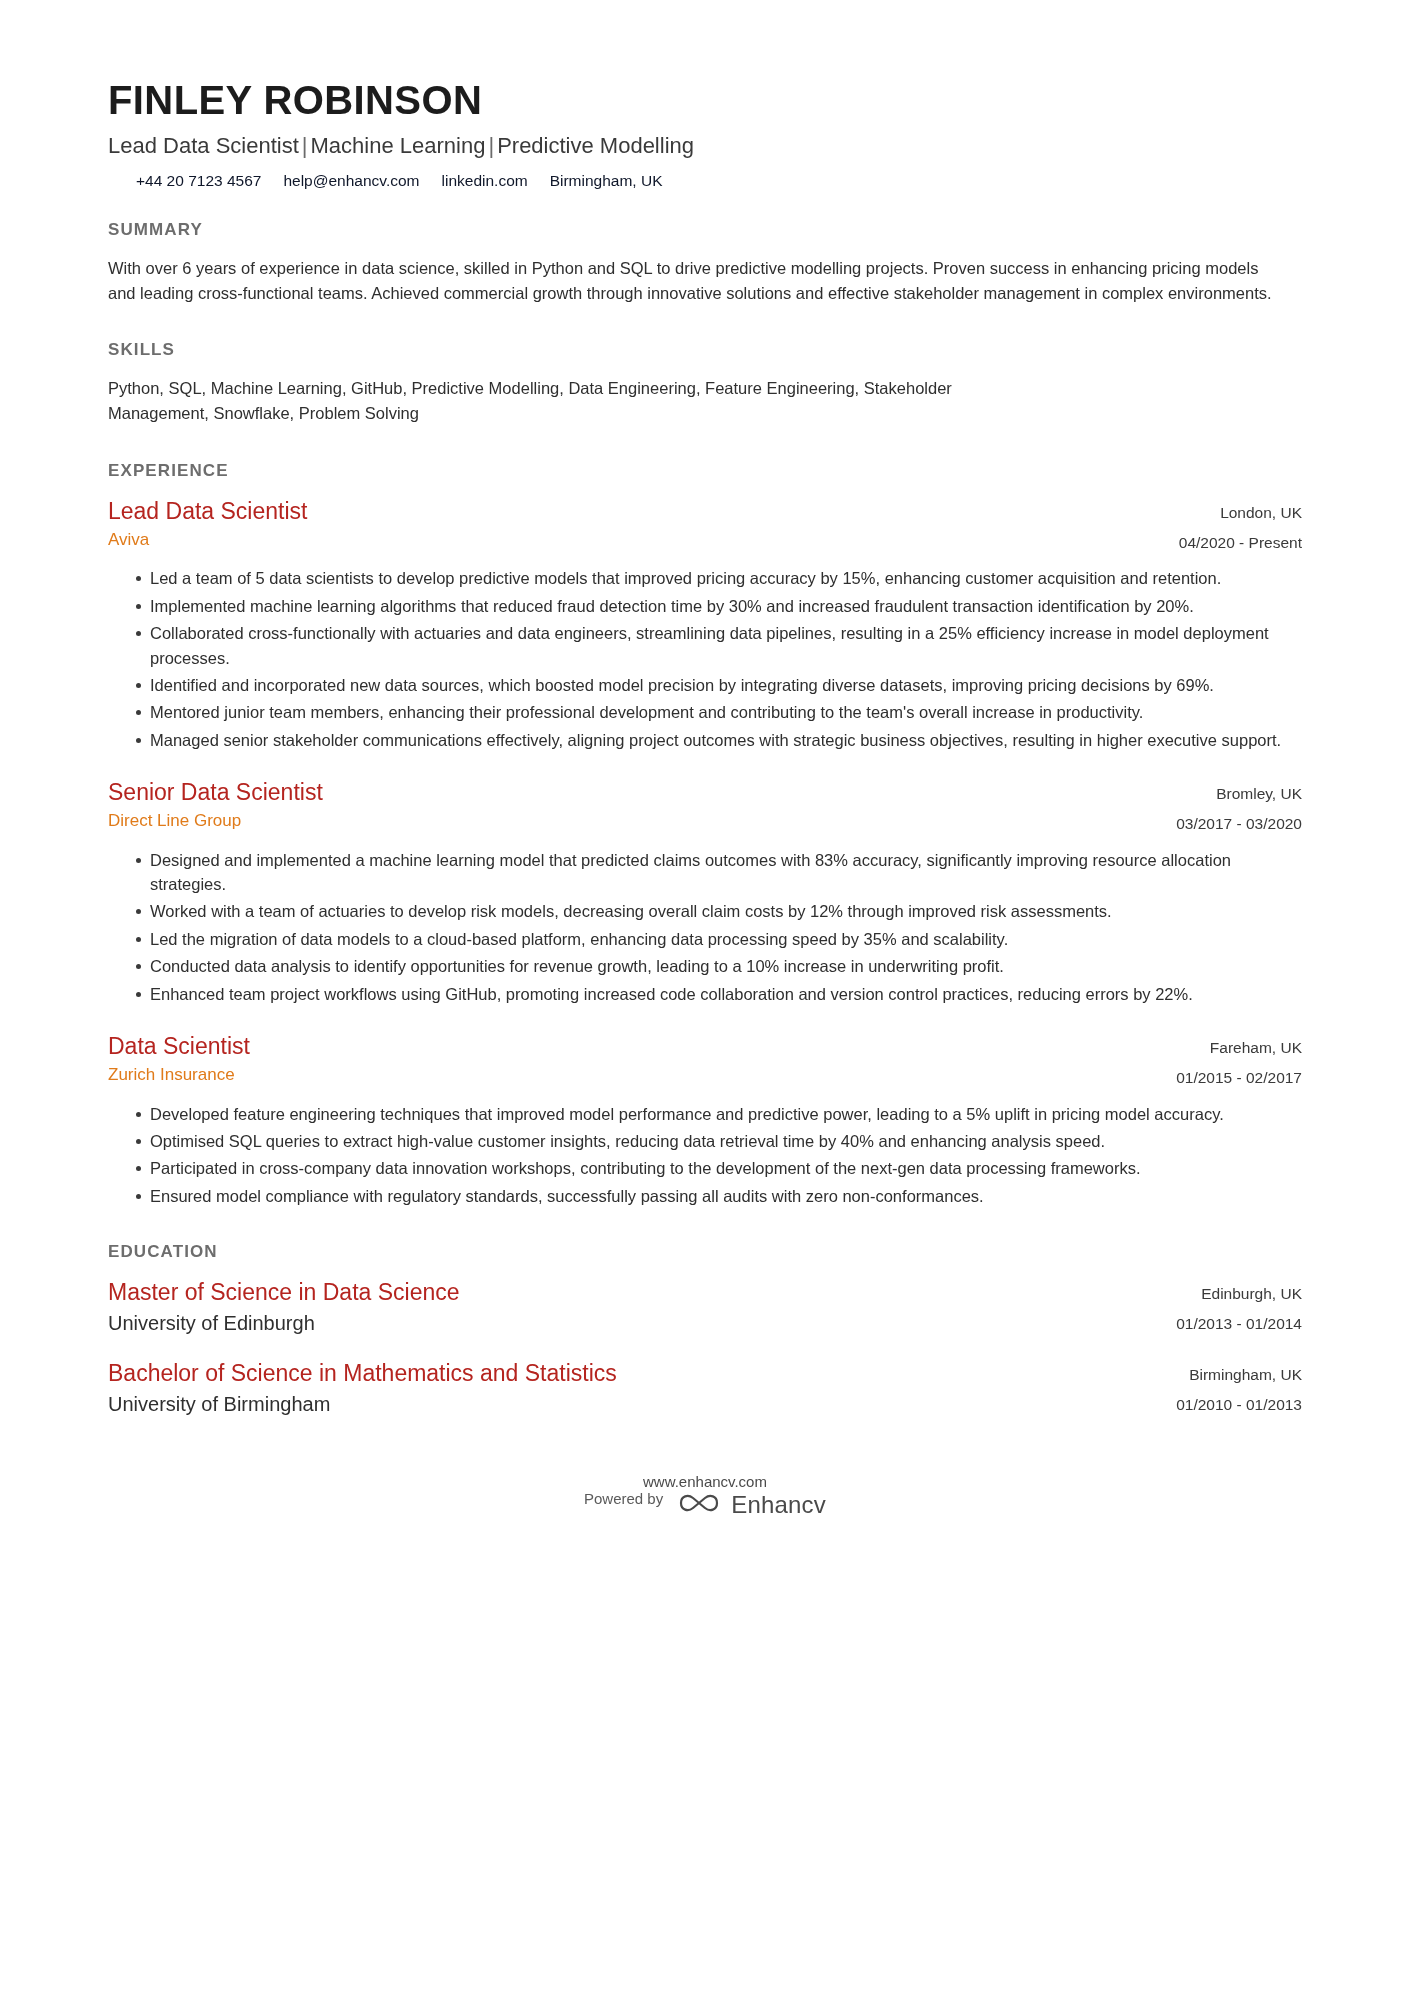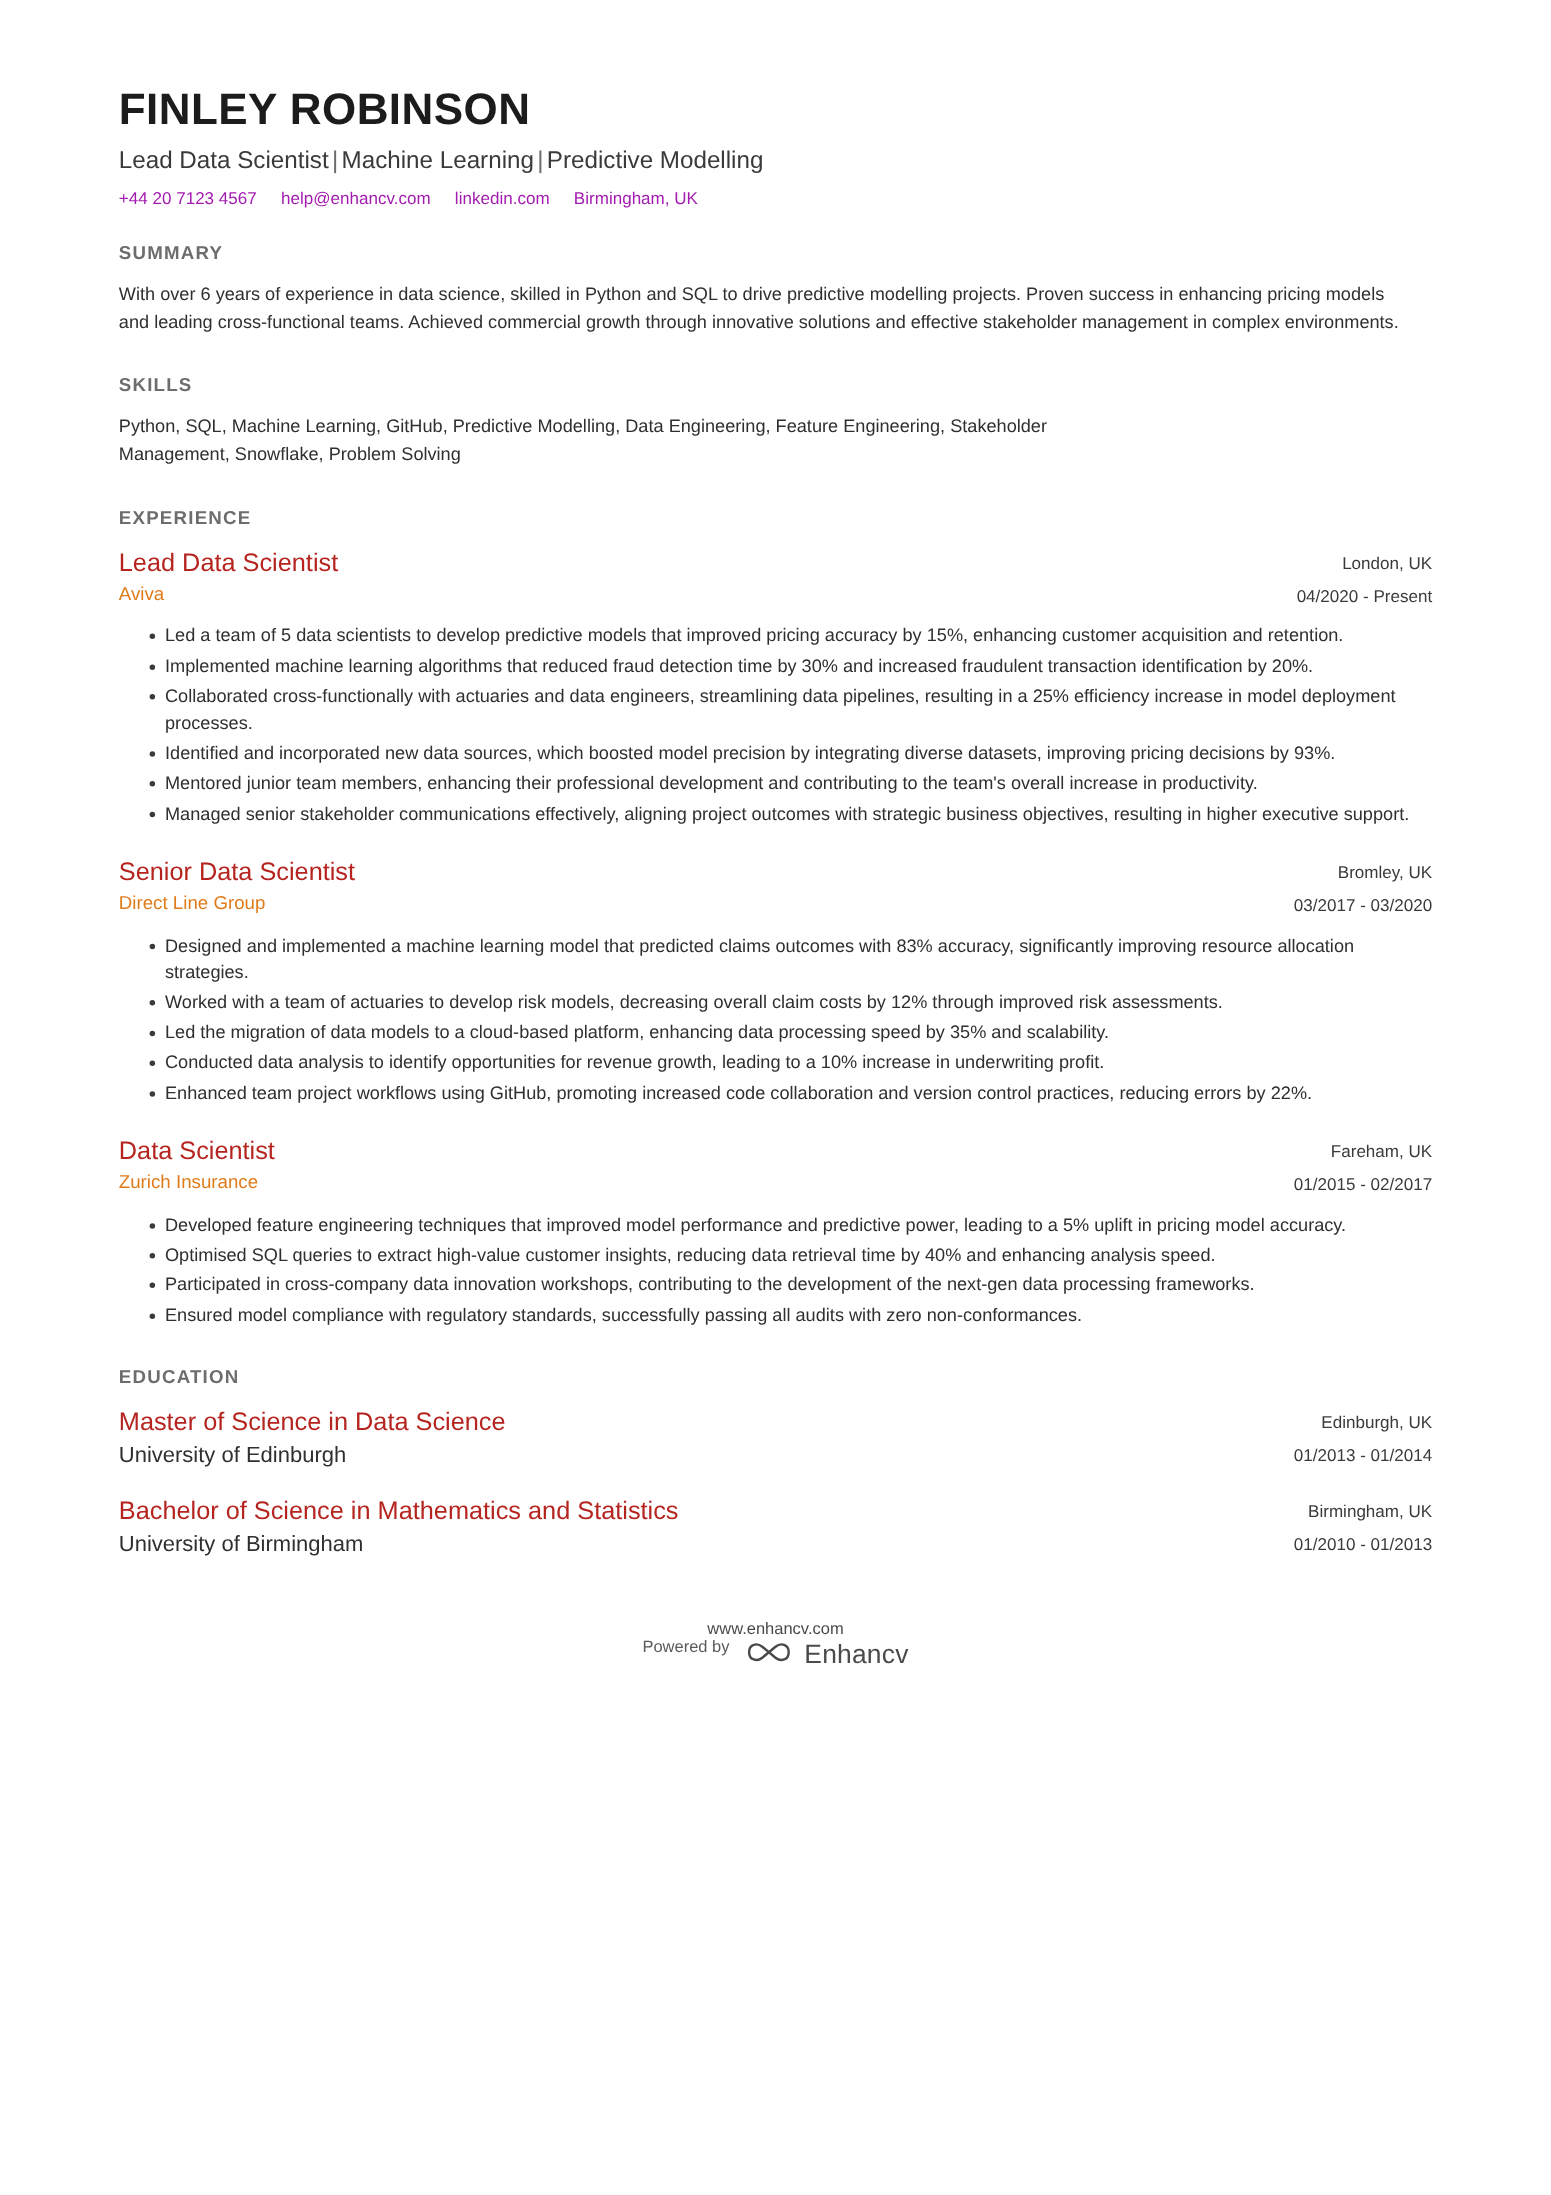--- a/index.html
+++ b/index.html
@@ -38,26 +38,27 @@
     color: #3a3a3a;
     margin: 0 0 12px 0;
     line-height: 1.25;
   }
   .headline .sep {
     color: #6b6b6b;
     padding: 0 3px;
   }
   .contact-row {
     font-size: 15.5px;
-    color: #a21caf;
+    color: #0f172a;
     display: flex;
     flex-wrap: wrap;
     align-items: center;
     gap: 0;
     margin-bottom: 30px;
+    margin-left: 28px;
   }
   .contact-item {
     margin-right: 22px;
     white-space: nowrap;
   }
   .contact-item:last-child { margin-right: 0; }
 
   
   .section-title {
     font-size: 17px;
@@ -244,21 +245,21 @@
         </div>
         <div class="entry-right">
           <div class="entry-loc">London, UK</div>
           <div class="entry-dates">04/2020 - Present</div>
         </div>
       </div>
       <ul class="bullets">
         <li>Led a team of 5 data scientists to develop predictive models that improved pricing accuracy by 15%, enhancing customer acquisition and retention.</li>
         <li>Implemented machine learning algorithms that reduced fraud detection time by 30% and increased fraudulent transaction identification by 20%.</li>
         <li>Collaborated cross-functionally with actuaries and data engineers, streamlining data pipelines, resulting in a 25% efficiency increase in model deployment processes.</li>
-        <li>Identified and incorporated new data sources, which boosted model precision by integrating diverse datasets, improving pricing decisions by 93%.</li>
+        <li>Identified and incorporated new data sources, which boosted model precision by integrating diverse datasets, improving pricing decisions by 69%.</li>
         <li>Mentored junior team members, enhancing their professional development and contributing to the team's overall increase in productivity.</li>
         <li>Managed senior stakeholder communications effectively, aligning project outcomes with strategic business objectives, resulting in higher executive support.</li>
       </ul>
     </div>
 
     <div class="entry">
       <div class="entry-head">
         <div class="entry-left">
           <div class="entry-title">Senior Data Scientist</div>
           <div class="entry-org">Direct Line Group</div>

